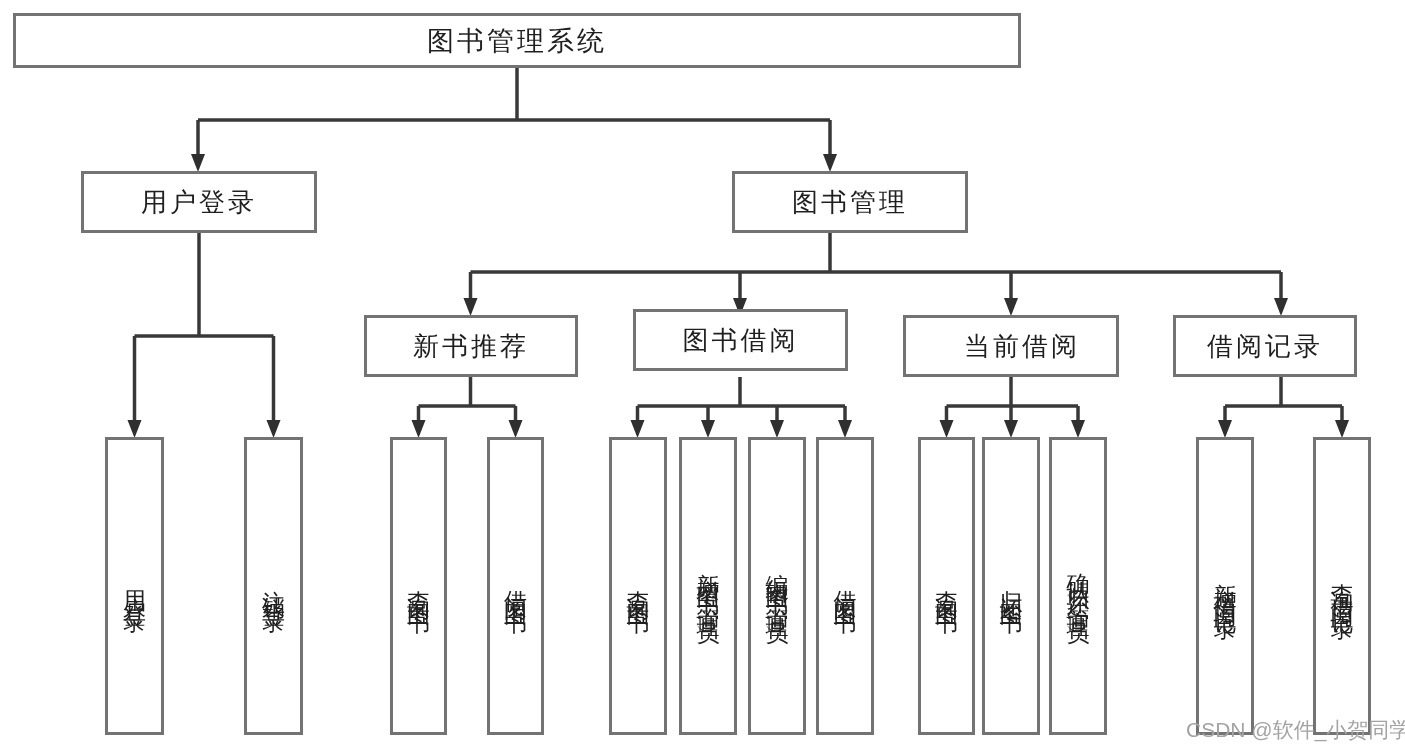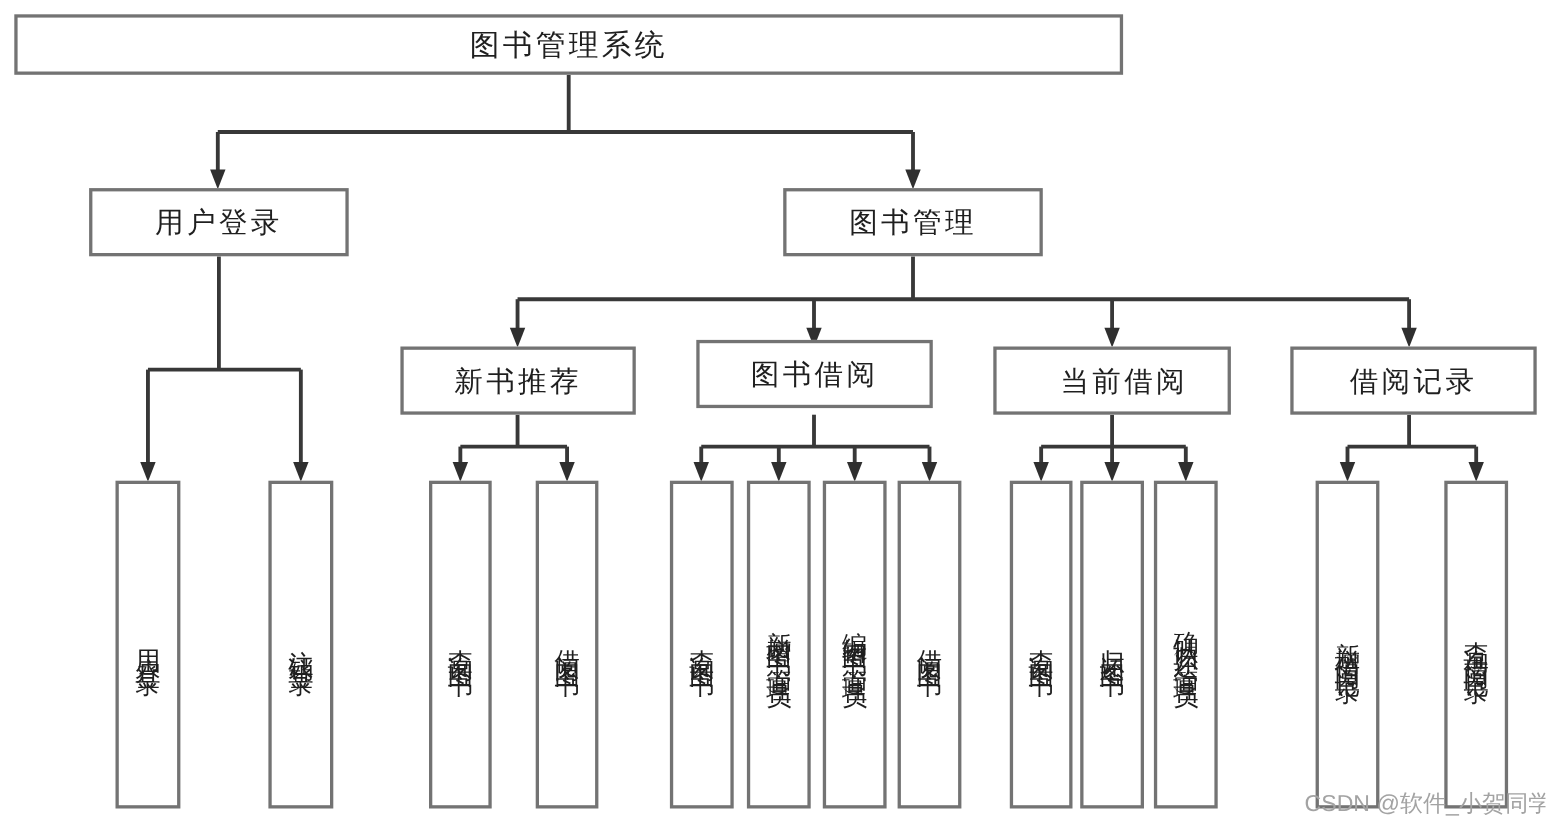--- a/index.html
+++ b/index.html
@@ -112,26 +112,26 @@
       <polygon points="1071,420 1085,420 1078,438"></polygon>
 
       <polygon points="1218,420 1232,420 1225,438"></polygon>
       <polygon points="1335,420 1349,420 1342,438"></polygon>
     </g>
   </svg>
 
   <div class="node h root" style="left:13px;top:13px;width:1008px;height:55px;">图书管理系统</div>
 
   <div class="node h" style="left:81px;top:171px;width:236px;height:62px;">用户登录</div>
-  <div class="node h" style="left:712px;top:171px;width:236px;height:62px;">图书管理</div>
+  <div class="node h" style="left:732px;top:171px;width:236px;height:62px;">图书管理</div>
 
   <div class="node h" style="left:364px;top:315px;width:214px;height:62px;text-align:right;">新书推荐</div>
   <div class="node h" style="left:633px;top:309px;width:215px;height:62px;">图书借阅</div>
   <div class="node h" style="left:903px;top:315px;width:216px;height:62px;padding-left:22px;">当前借阅</div>
-  <div class="node h" style="left:1173px;top:315px;width:224px;height:62px;">借阅记录</div>
+  <div class="node h" style="left:1173px;top:315px;width:184px;height:62px;">借阅记录</div>
 
   <div class="node v" style="left:105px;top:437px;width:59px;height:298px;">用户登录</div>
   <div class="node v" style="left:244px;top:437px;width:59px;height:298px;">注销登录</div>
 
   <div class="node v" style="left:390px;top:437px;width:57px;height:298px;">查询图书</div>
   <div class="node v" style="left:487px;top:437px;width:57px;height:298px;">借阅图书</div>
 
   <div class="node v" style="left:609px;top:437px;width:58px;height:298px;">查询图书</div>
   <div class="node v" style="left:679px;top:437px;width:58px;height:298px;">新增图书（管理员）</div>
   <div class="node v" style="left:748px;top:437px;width:58px;height:298px;">编辑图书（管理员）</div>

